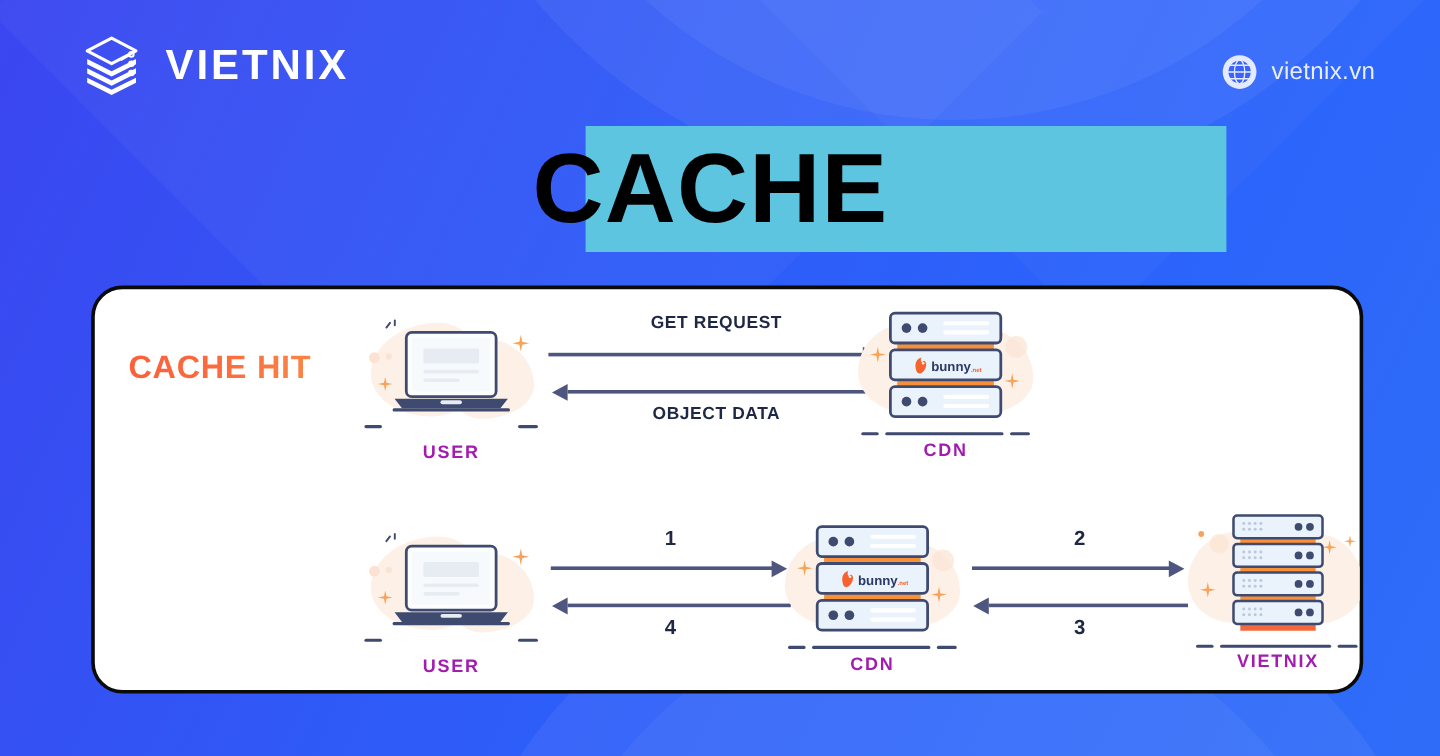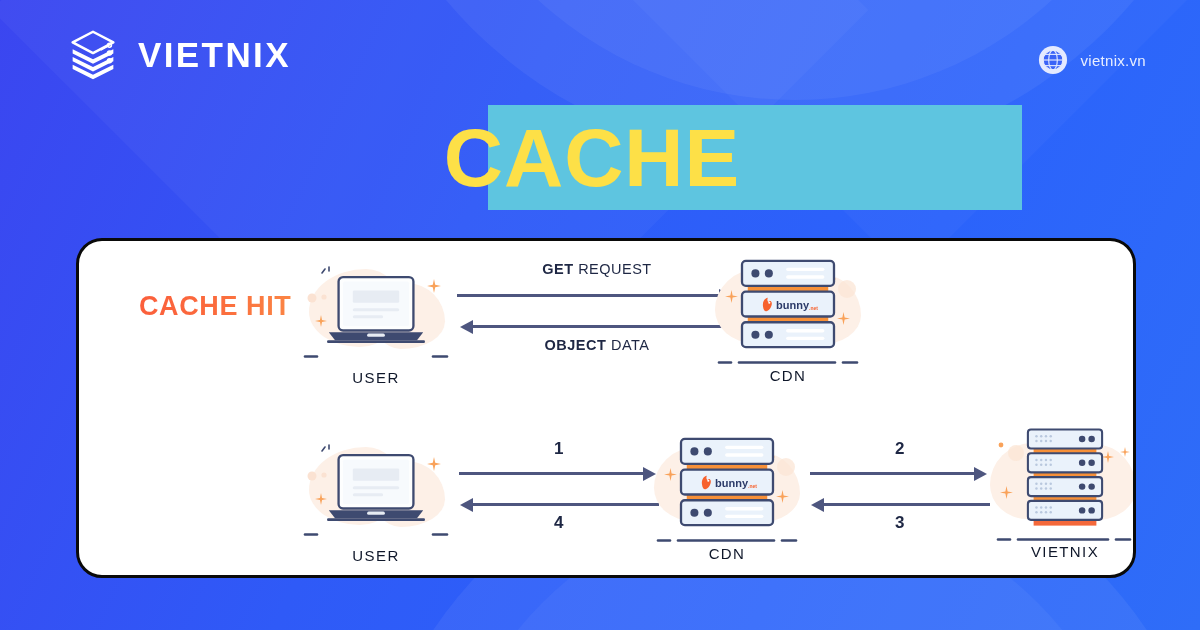--- a/index.html
+++ b/index.html
@@ -53,34 +53,34 @@
   
   #header{ position:absolute; left:0; top:0; width:1200px; height:105px; }
   #logo{ position:absolute; left:62px; top:24px; display:flex; align-items:center; gap:14px; }
   #logo .mark{ width:62px; height:62px; }
   #logo .wordmark{
     color:#fff; font-size:35px; font-weight:bold; letter-spacing:2.4px;
     font-family:"Liberation Sans", sans-serif;
   }
   #site{ position:absolute; right:54px; top:45px; display:flex; align-items:center; gap:12px; }
   #site .globe{ width:30px; height:30px; }
-  #site .url{ color:#e8eeff; font-size:15px; letter-spacing:.3px; }
+  #site .url{ color:#e8eeff; font-size:20px; letter-spacing:.3px; }
 
   
   #title{ position:absolute; left:0; top:105px; width:1200px; height:105px; }
   #title .box{
     position:absolute; left:488px; top:0; width:534px; height:105px;
     background:#5ec5e0;
   }
   #title .words{
     position:absolute; left:0; top:0; width:1200px; height:105px;
     display:flex; align-items:center; justify-content:center; gap:0;
   }
   #title .w1{
-    color:#fde047; font-size:82px; font-weight:bold; letter-spacing:1px;
+    color:#000000; font-size:82px; font-weight:bold; letter-spacing:1px;
     line-height:105px; padding-right:16px;
     font-family:"Liberation Sans", sans-serif;
   }
   #title .w2{
     color:#ffffff; font-size:82px; font-weight:bold; letter-spacing:1px;
     line-height:105px; padding-left:4px;
     font-family:"Liberation Sans", sans-serif;
   }
 
   
@@ -93,48 +93,47 @@
   .row.hit{ top:6px; }
   .row.miss{ top:180px; }
 
   .rowlabel{
     position:absolute; left:28px; top:44px; width:215px;
     font-size:27px; font-weight:bold; letter-spacing:.6px;
     background:linear-gradient(90deg,#fb5f3b 0%,#fb6b3d 35%,#fb9a4a 100%);
     -webkit-background-clip:text; background-clip:text;
     -webkit-text-fill-color:transparent; color:#fb6b3d;
     text-align:left;
-    margin-left:32px;
   }
   .rowlabel.miss{ top:48px; }
 
   
   .node{ position:absolute; text-align:center; }
   .node .art{ position:relative; width:150px; height:100px; margin:0 auto; }
   .node .cap{
-    margin-top:8px; font-size:15px; font-weight:normal; color:#0f172a;
+    margin-top:8px; font-size:15px; font-weight:bold; color:#a21caf;
     letter-spacing:1.4px;
   }
 
   
   .blob{
     position:absolute; background:#fdf0e7; z-index:0;
   }
   .blob.b1{ width:92px; height:78px; left:8px; top:8px; border-radius:62% 38% 45% 55% / 55% 48% 52% 45%; }
   .blob.b2{ width:74px; height:66px; right:6px; top:22px; border-radius:48% 52% 60% 40% / 42% 58% 42% 58%; }
   .sparkle{ position:absolute; z-index:1; }
 
   
   .arrowgrp{ position:absolute; }
   .arrowlbl{
     position:absolute; width:100%; text-align:center;
     font-size:14.5px; color:#1e2744; letter-spacing:.5px; white-space:nowrap;
   }
   .arrowlbl b{ font-weight:bold; }
-  .arrowlbl .lt{ font-weight:normal;text-align:right; }
+  .arrowlbl .lt{ font-weight:bold;text-align:right; }
   .arrowlbl.num{ font-size:17px; font-weight:bold; }
   .aline{ position:absolute; height:3px; background:#4e567f; }
   .ahead{ position:absolute; width:0; height:0; }
   .ahead.r{ border-top:7px solid transparent; border-bottom:7px solid transparent; border-left:13px solid #4e567f; }
   .ahead.l{ border-top:7px solid transparent; border-bottom:7px solid transparent; border-right:13px solid #4e567f; }
 
   
   .laptop{ position:absolute; left:26px; top:14px; width:98px; height:72px; z-index:2; }
   
   .stack{ position:absolute; left:34px; top:8px; width:82px; height:84px; z-index:2; }

